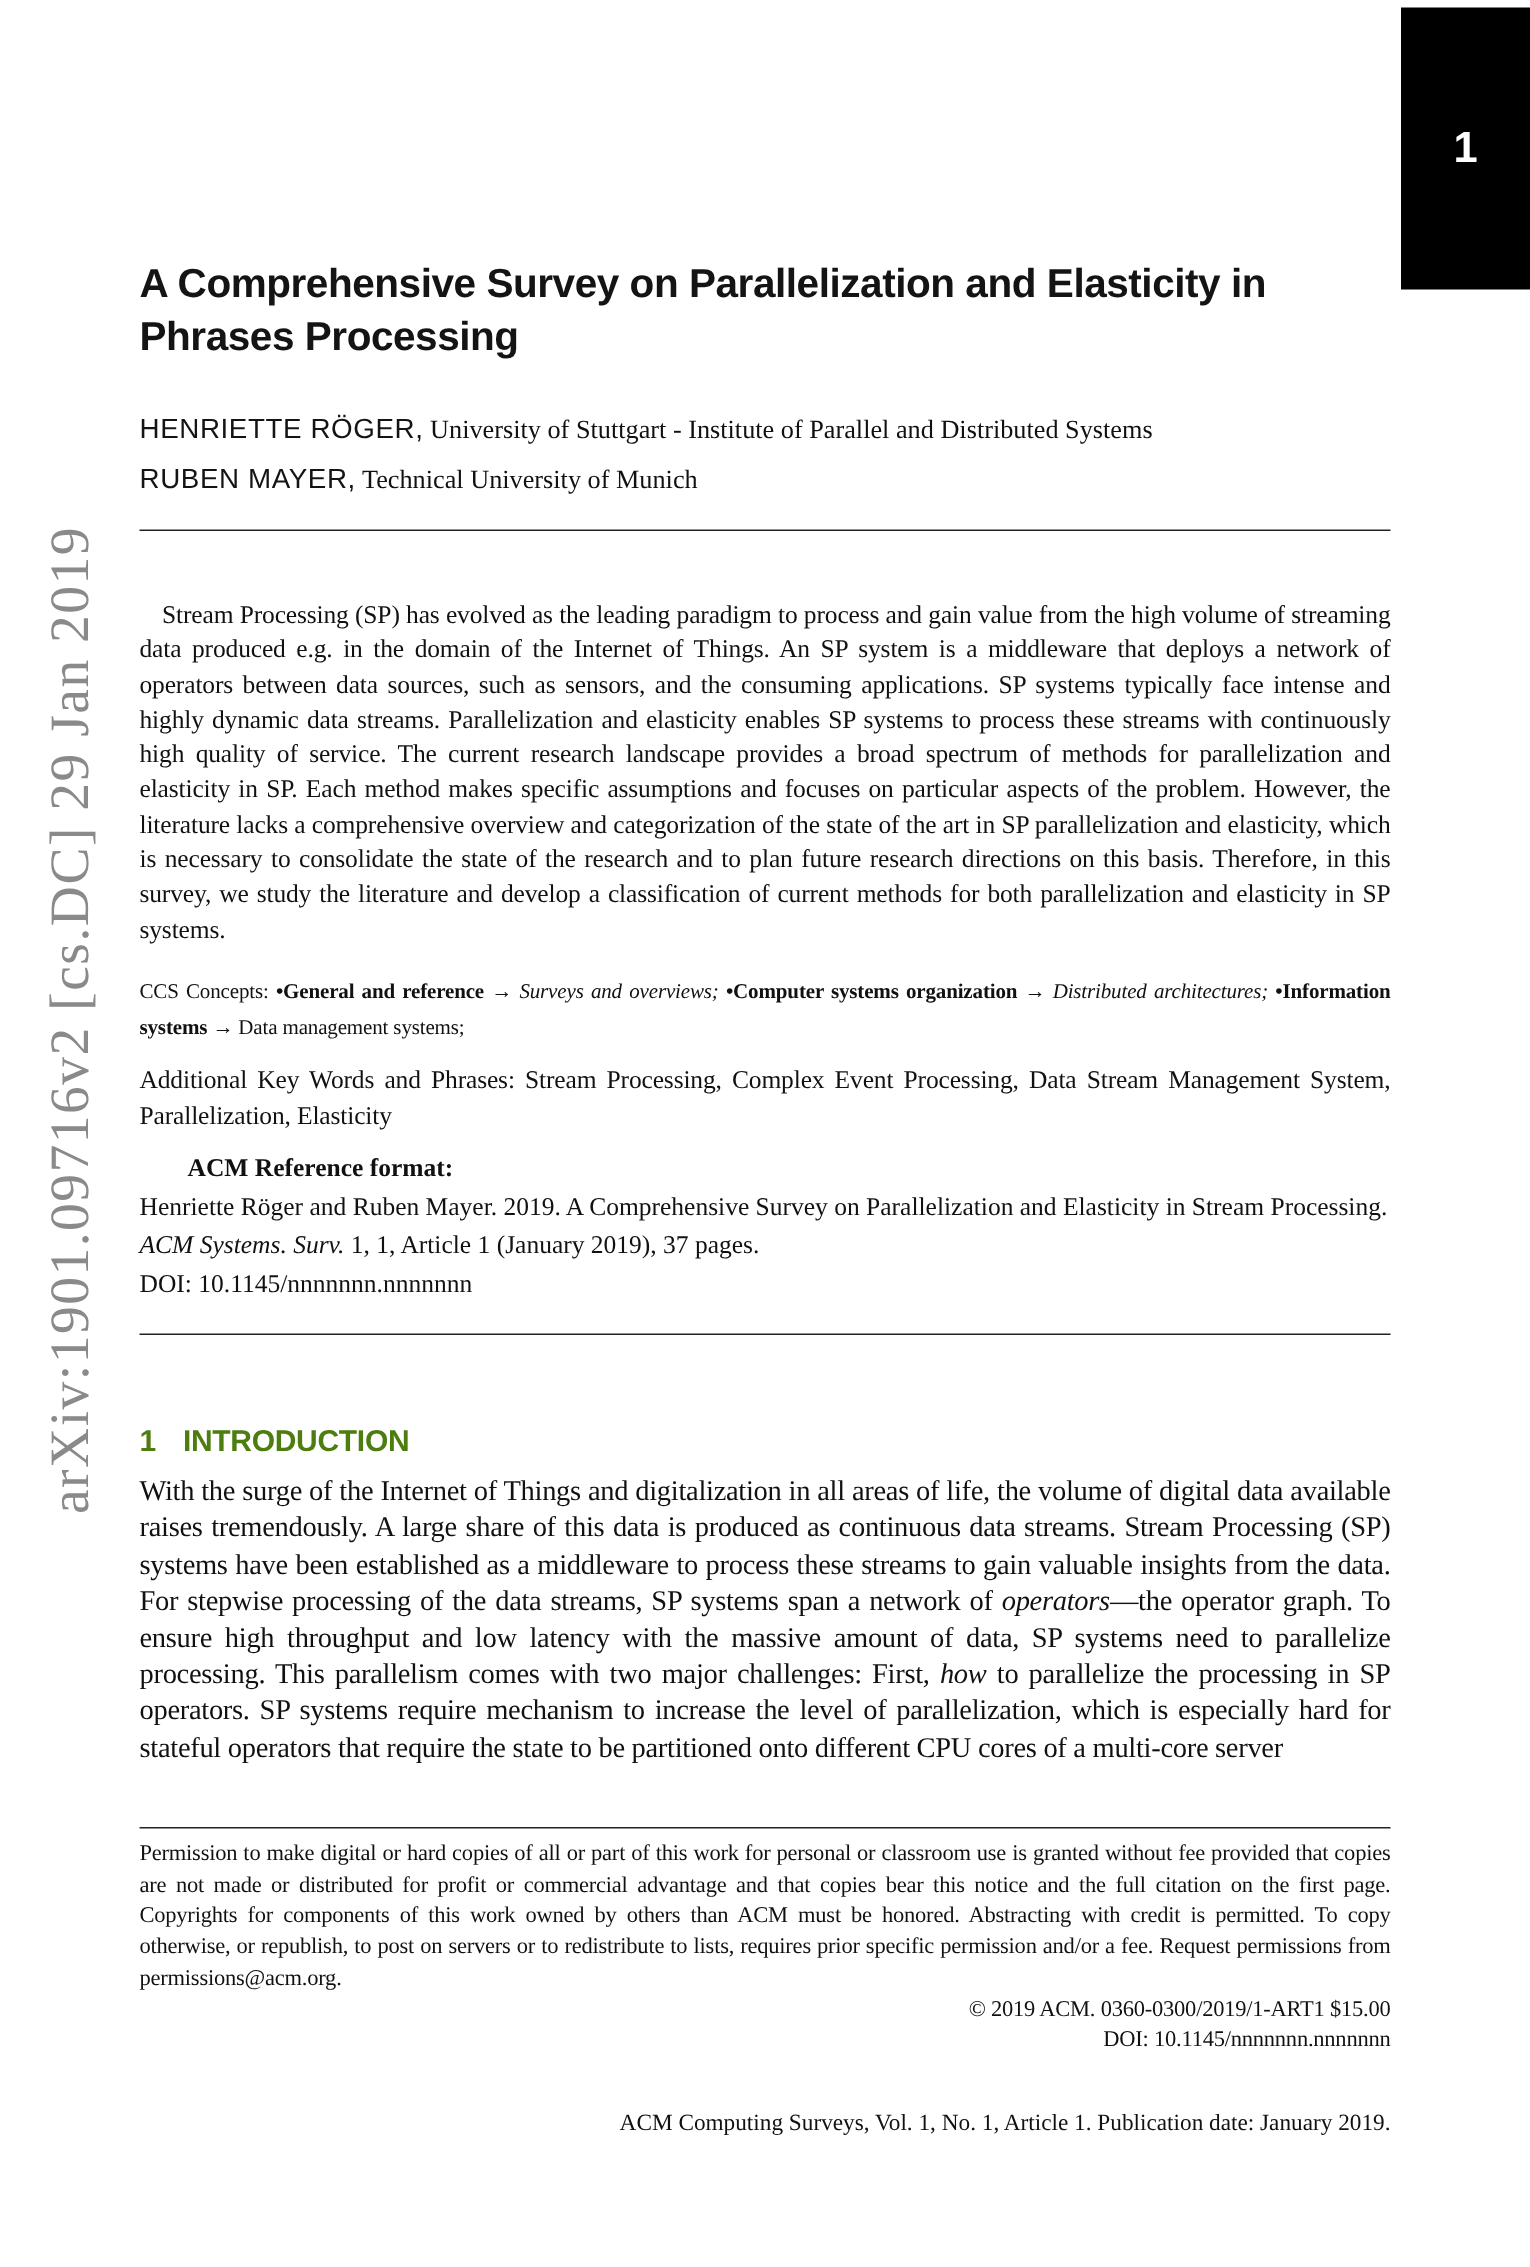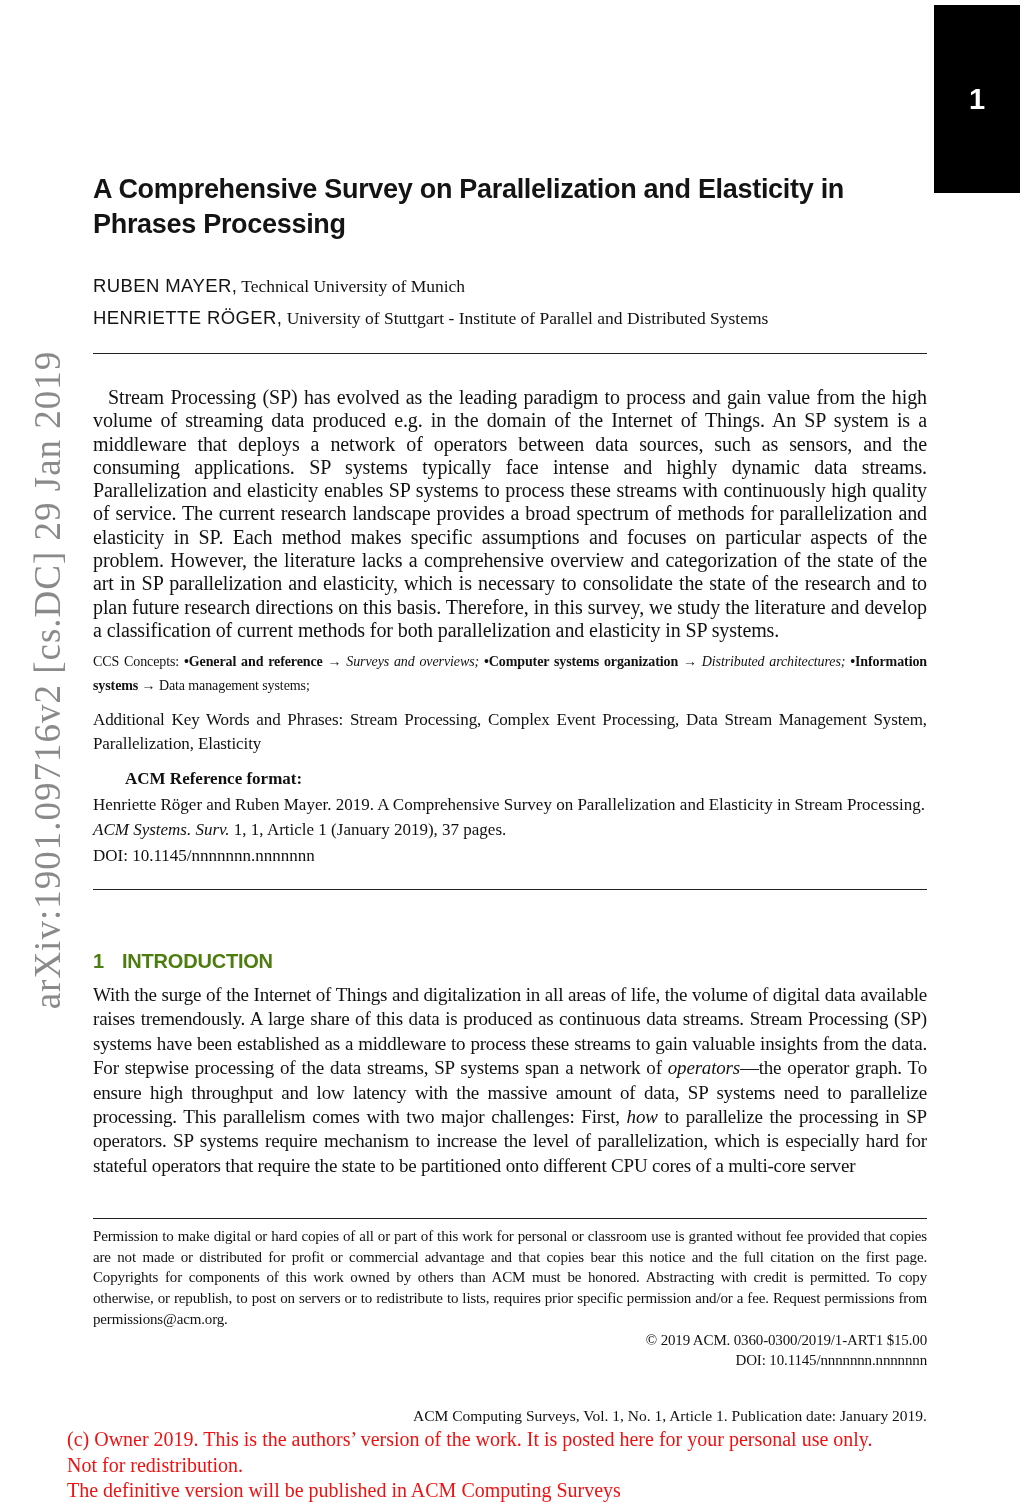--- a/index.html
+++ b/index.html
@@ -45,22 +45,22 @@
   .authors{position:absolute;left:93px;top:271px;line-height:30.5px;}
   .author-name{
     font-family:"Liberation Sans", sans-serif;font-size:18.5px;
     letter-spacing:0.4px;color:#141414;
   }
   .author-affil{font-size:17.5px;}
 
   .para{width:834px;margin:0;text-align:justify;letter-spacing:-0.1px;}
 
   .abstract{
-    position:absolute;left:93px;top:386px;
-    font-size:20px;line-height:23.3px;text-indent:15px;
+    position:absolute;left:93px;top:398px;
+    font-size:17px;line-height:23.3px;text-indent:15px;
   }
   .ccs{
     position:absolute;left:93px;top:650px;
     font-size:14px;line-height:23.5px;
   }
   .keywords{
     position:absolute;left:93px;top:708px;
     font-size:17px;line-height:23.5px;
   }
   .acmref{
@@ -110,24 +110,24 @@
     <span class="num">1</span>
   </div>
 
   <h1 class="title">
     <span class="tline">A Comprehensive Survey on Parallelization and Elasticity in</span>
     <span class="tline">Phrases Processing</span>
   </h1>
 
   <div class="authors">
     <div>
-      <span class="author-name">RUBEN MAYER,</span><span class="author-affil"> Technical University of Munich</span>
+      <span class="author-name">HENRIETTE RÖGER,</span><span class="author-affil"> University of Stuttgart - Institute of Parallel and Distributed Systems</span>
     </div>
     <div>
-      <span class="author-name">HENRIETTE RÖGER,</span><span class="author-affil"> University of Stuttgart - Institute of Parallel and Distributed Systems</span>
+      <span class="author-name">RUBEN MAYER,</span><span class="author-affil"> Technical University of Munich</span>
     </div>
   </div>
 
   <hr class="rule rule-authors">
 
   <p class="para abstract">Stream Processing (SP) has evolved as the leading paradigm to process and gain value from the high volume of streaming data produced e.g. in the domain of the Internet of Things. An SP system is a middleware that deploys a network of operators between data sources, such as sensors, and the consuming applications. SP systems typically face intense and highly dynamic data streams. Parallelization and elasticity enables SP systems to process these streams with continuously high quality of service. The current research landscape provides a broad spectrum of methods for parallelization and elasticity in SP. Each method makes specific assumptions and focuses on particular aspects of the problem. However, the literature lacks a comprehensive overview and categorization of the state of the art in SP parallelization and elasticity, which is necessary to consolidate the state of the research and to plan future research directions on this basis. Therefore, in this survey, we study the literature and develop a classification of current methods for both parallelization and elasticity in SP systems.</p>
 
   <p class="para ccs"><span>CCS Concepts: </span><span style="font-weight: bold;">•General and reference</span><span> → </span><span style="font-style: italic;">Surveys and overviews; </span><span style="font-weight: bold;">•Computer systems organization</span><span> → </span><span style="font-style: italic;">Distributed architectures; </span><span style="font-weight: bold;">•Information systems</span><span> → Data management systems;</span></p>
 
   <p class="para keywords">Additional Key Words and Phrases: Stream Processing, Complex Event Processing, Data Stream Management System, Parallelization, Elasticity</p>
@@ -149,19 +149,14 @@
   <hr class="rule rule-footnote">
 
   <div class="footnote">
     <p>Permission to make digital or hard copies of all or part of this work for personal or classroom use is granted without fee provided that copies are not made or distributed for profit or commercial advantage and that copies bear this notice and the full citation on the first page. Copyrights for components of this work owned by others than ACM must be honored. Abstracting with credit is permitted. To copy otherwise, or republish, to post on servers or to redistribute to lists, requires prior specific permission and/or a fee. Request permissions from permissions@acm.org.</p>
     <div class="fn-line">© 2019 ACM. 0360-0300/2019/1-ART1 $15.00</div>
     <div class="fn-line">DOI: 10.1145/nnnnnnn.nnnnnnn</div>
   </div>
 
   <div class="footer">ACM Computing Surveys, Vol. 1, No. 1, Article 1. Publication date: January 2019.</div>
 
-  <div class="notice" style="color: rgb(238, 17, 17);">
-    <div>(c) Owner 2019. This is the authors’ version of the work. It is posted here for your personal use only.</div>
-    <div>Not for redistribution.</div>
-    <div>The definitive version will be published in ACM Computing Surveys</div>
-  </div>
 
 </div>
 
 </body></html>

